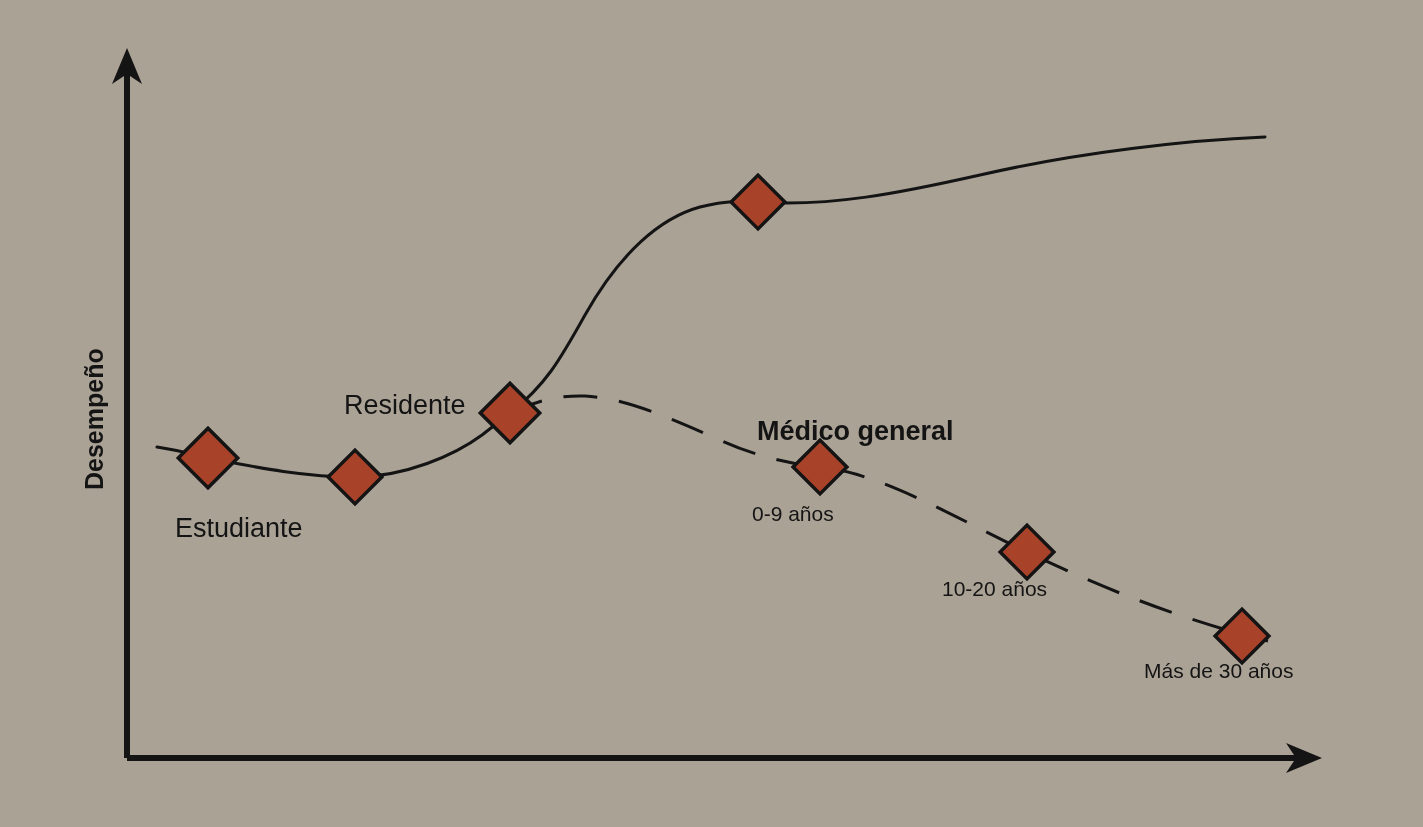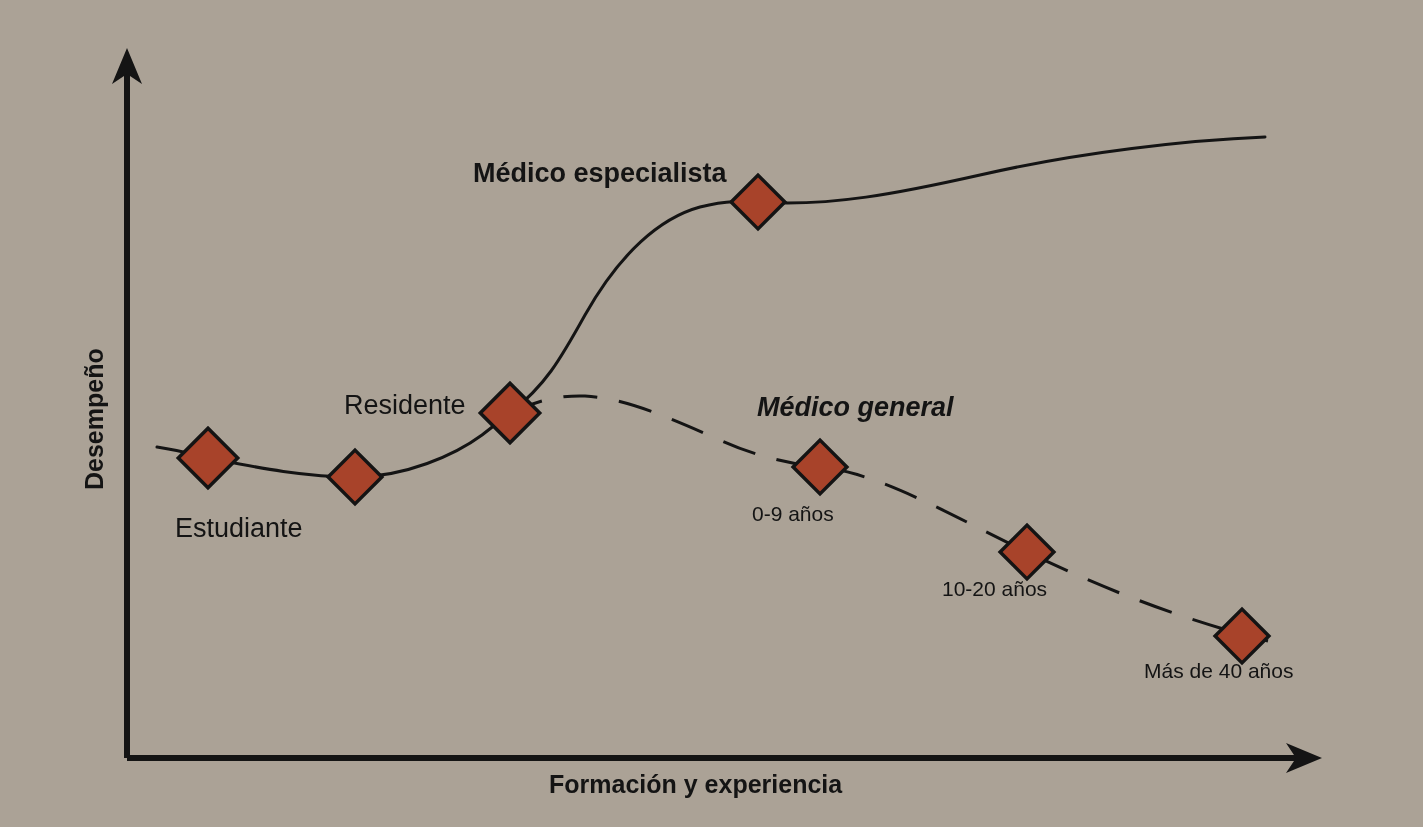--- a/index.html
+++ b/index.html
@@ -113,29 +113,27 @@
       <rect x="-19" y="-19" width="38" height="38" transform="translate(1027,552) rotate(45)" fill="#a8432a" stroke="#141414" stroke-width="3.5"></rect>
 
       <rect x="-19" y="-19" width="38" height="38" transform="translate(1242,636) rotate(45)" fill="#a8432a" stroke="#141414" stroke-width="3.5"></rect>
     </g>
   </svg>
 
   <div class="lbl lbl-point" style="left:175px; top:515px;">Estudiante</div>
 
   <div class="lbl lbl-point" style="left:344px; top:392px;">Residente</div>
 
-  <div class="lbl lbl-series" style="left:473px; top:160px;">Médico especialista</div>
 
-  <div class="lbl lbl-series" style="left:757px; top:394px;font-style:italic;">Médico general</div>
+  <div class="lbl lbl-series" style="left:757px; top:418px;">Médico general</div>
 
   <div class="lbl lbl-small" style="left:752px; top:503px;text-align:right;">0-9 años</div>
 
   <div class="lbl lbl-small" style="left:942px; top:578px;">10-20 años</div>
 
-  <div class="lbl lbl-small" style="left:1144px; top:660px;">Más de 40 años</div>
+  <div class="lbl lbl-small" style="left:1144px; top:660px;">Más de 30 años</div>
 
   <div id="ylabel-wrap">
     <div class="lbl lbl-axis ylabel" style="left:82px; top:490px;">Desempeño</div>
   </div>
 
-  <div class="lbl lbl-axis" style="left:549px; top:772px;">Formación y experiencia</div>
 
 </div>
 
 </body></html>

